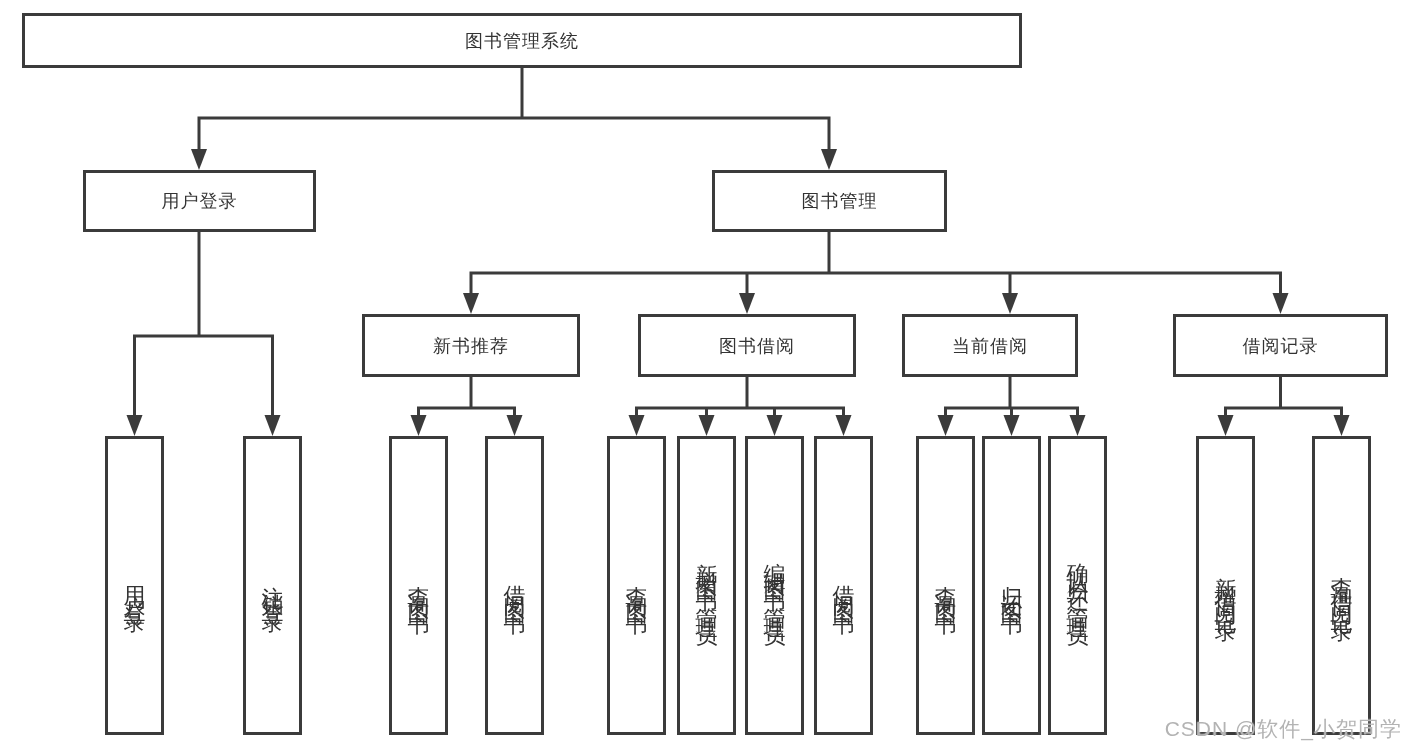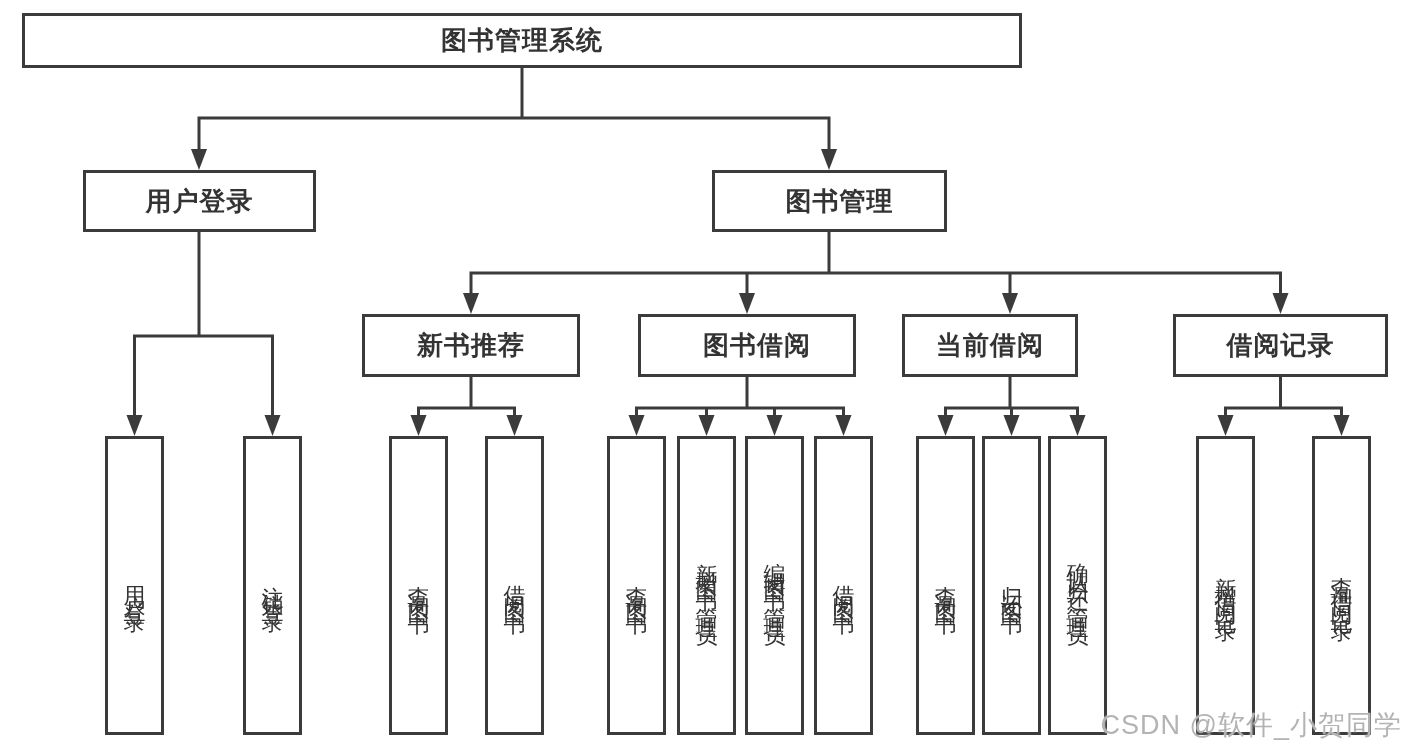--- a/index.html
+++ b/index.html
@@ -6,37 +6,37 @@
   .stage{
     position:relative;width:1405px;height:747px;background:#fff;overflow:hidden;
     font-family:"Liberation Sans","DejaVu Sans",sans-serif;
   }
   .connectors{position:absolute;left:0;top:0;z-index:1;}
   .box{
     position:absolute;box-sizing:border-box;background:#fff;
     border:3px solid #3b3b3b;display:flex;align-items:center;justify-content:center;
     z-index:2;
   }
-  .hlabel{font-size:26px;color:#333;letter-spacing:1px;white-space:nowrap;font-weight:bold;}
+  .hlabel{font-size:18px;color:#333;letter-spacing:1px;white-space:nowrap;}
   .vlabel{
     writing-mode:vertical-rl;text-orientation:mixed;
     font-size:22px;color:#333;letter-spacing:9px;line-height:1;white-space:nowrap;
   }
   .root{left:22px;top:13px;width:1000px;height:55px;}
   .l2a{left:83px;top:170px;width:233px;height:62px;}
   .l2b{left:712px;top:170px;width:235px;height:62px;padding-left:20px;}
   .l3{top:314px;height:63px;justify-content:center;}
   .l3a{left:362px;width:218px;}
   .l3b{left:638px;width:218px;padding-left:20px;}
   .l3c{left:902px;width:176px;}
   .l3d{left:1173px;width:215px;}
   .leaf{top:436px;width:59px;height:299px;}
   .watermark{
     position:absolute;right:3px;bottom:4px;z-index:5;
-    font-size:27px;color:#b3b3b3;letter-spacing:1px;
+    font-size:21px;color:#b3b3b3;letter-spacing:1px;
     text-shadow:0 0 2px #ffffff;white-space:nowrap;
   }
 </style>
 </head>
 <body>
 
 <div class="stage">
 
   <svg class="connectors" width="1405" height="747" viewBox="0 0 1405 747">
     <g stroke="#3b3b3b" stroke-width="3" fill="none">

